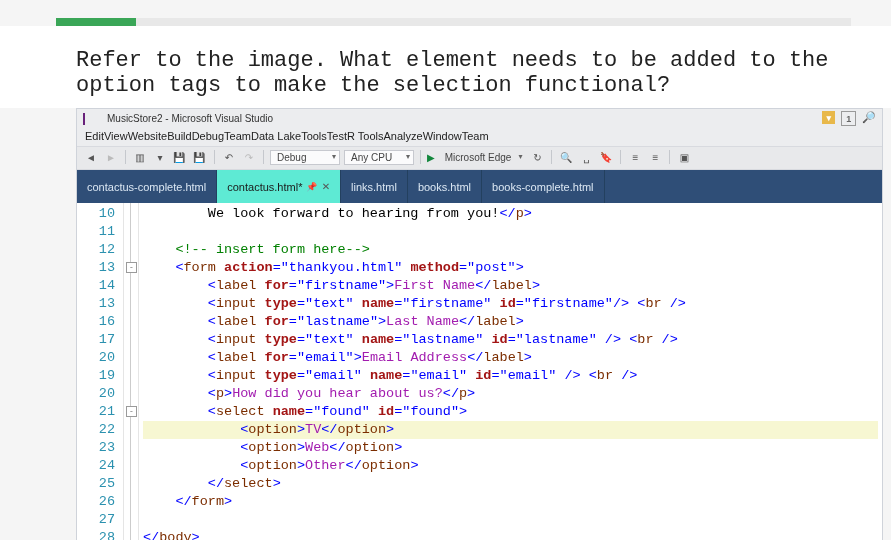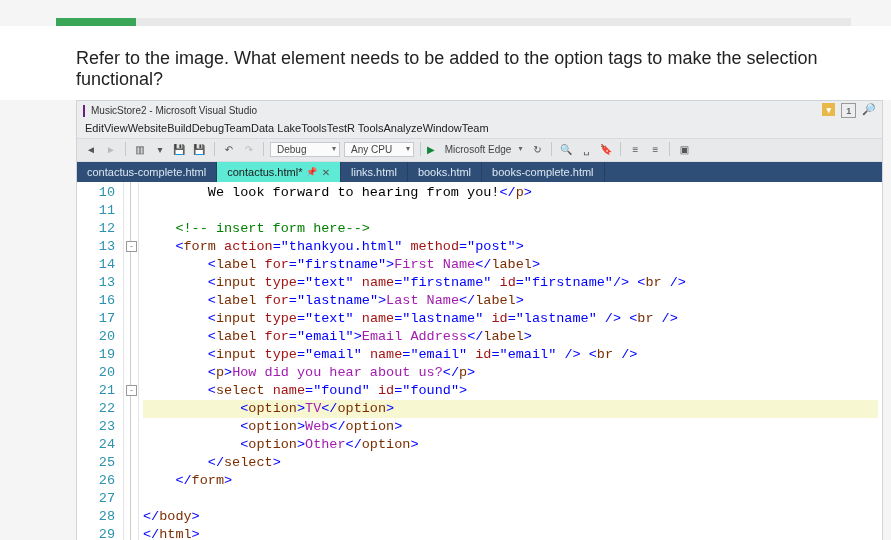--- a/index.html
+++ b/index.html
@@ -10,37 +10,38 @@
     height: 540px;
     overflow: hidden;
   }
   .top-accent {
     height: 8px;
     background: linear-gradient(to right, #3aa657 0 80px, #e8e8e8 80px 100%);
     margin: 18px 40px 0 56px;
   }
   .question-bar {
     padding: 22px 12px 10px 76px;
-    font-size: 18px;
+    font-size: 22px;
     color: #222;
     background: #fff;
+    font-family: Liberation Mono, monospace;
   }
   .ide {
     margin: 0 8px 0 76px;
     border: 1px solid #cfd3da;
     background: #ecedef;
     font-size: 11px;
   }
   .titlebar {
     padding: 2px 6px;
     color: #333;
     font-size: 10px;
     display: flex;
     align-items: center;
-    gap: 6px;
+    gap: 22px;
   }
   .titlebar .left-mark { width:2px; height:12px; background:#68217a; }
   .titlebar .right-icons { margin-left:auto; display:flex; gap:6px; color:#666; font-size:11px; }
   .right-icons .box {
     width:13px; height:13px; display:inline-flex; align-items:center;
     justify-content:center; font-size:9px; font-weight:bold;
   }
   .menubar {
     display: flex;
     padding: 2px 8px 4px 8px;
@@ -74,21 +75,21 @@
     content: "▾";
     position: absolute; right: 3px; top: 1px; font-size: 8px; color:#666;
   }
   .play { color:#12873c; font-size:10px; }
   .tabstrip {
     display: flex;
     background: #2f4e77;
     color: #dbe7f3;
     font-size: 11px;
     align-items: stretch;
-    height: 20px;
+    height: 33px;
   }
   .tab {
     padding: 2px 10px;
     border-right: 1px solid #23405f;
     display:flex; align-items:center; gap:4px;
     cursor: default;
   }
   .tab.active {
     background: #5eead4;
     color: #1a1a1a;
@@ -118,21 +119,21 @@
   }
   .fold .line { position:absolute; left:6px; top:0; bottom:0; width:1px; background:#ccc; }
   .fold .box { position:absolute; left:2px; width:9px; height:9px; border:1px solid #9a9a9a; background:#fff; font-size:8px; line-height:8px; text-align:center; color:#666; }
   .code {
     padding: 2px 4px 6px 4px;
     white-space: pre;
     color: #000;
     flex: 1;
   }
   .c-blue   { color:#0000ff; }
-  .c-red    { color:#a31515; }
+  .c-red    { color:#a31515;font-weight:bold; }
   .c-brown  { color:#7b2d00; }
   .c-green  { color:#008000; }
   .c-black  { color:#a21caf; }
   .hl-line { background:#f7f7d2; display:inline-block; width:100%; }
 </style>
 </head>
 <body>
 
 <div class="top-accent"></div>
 

